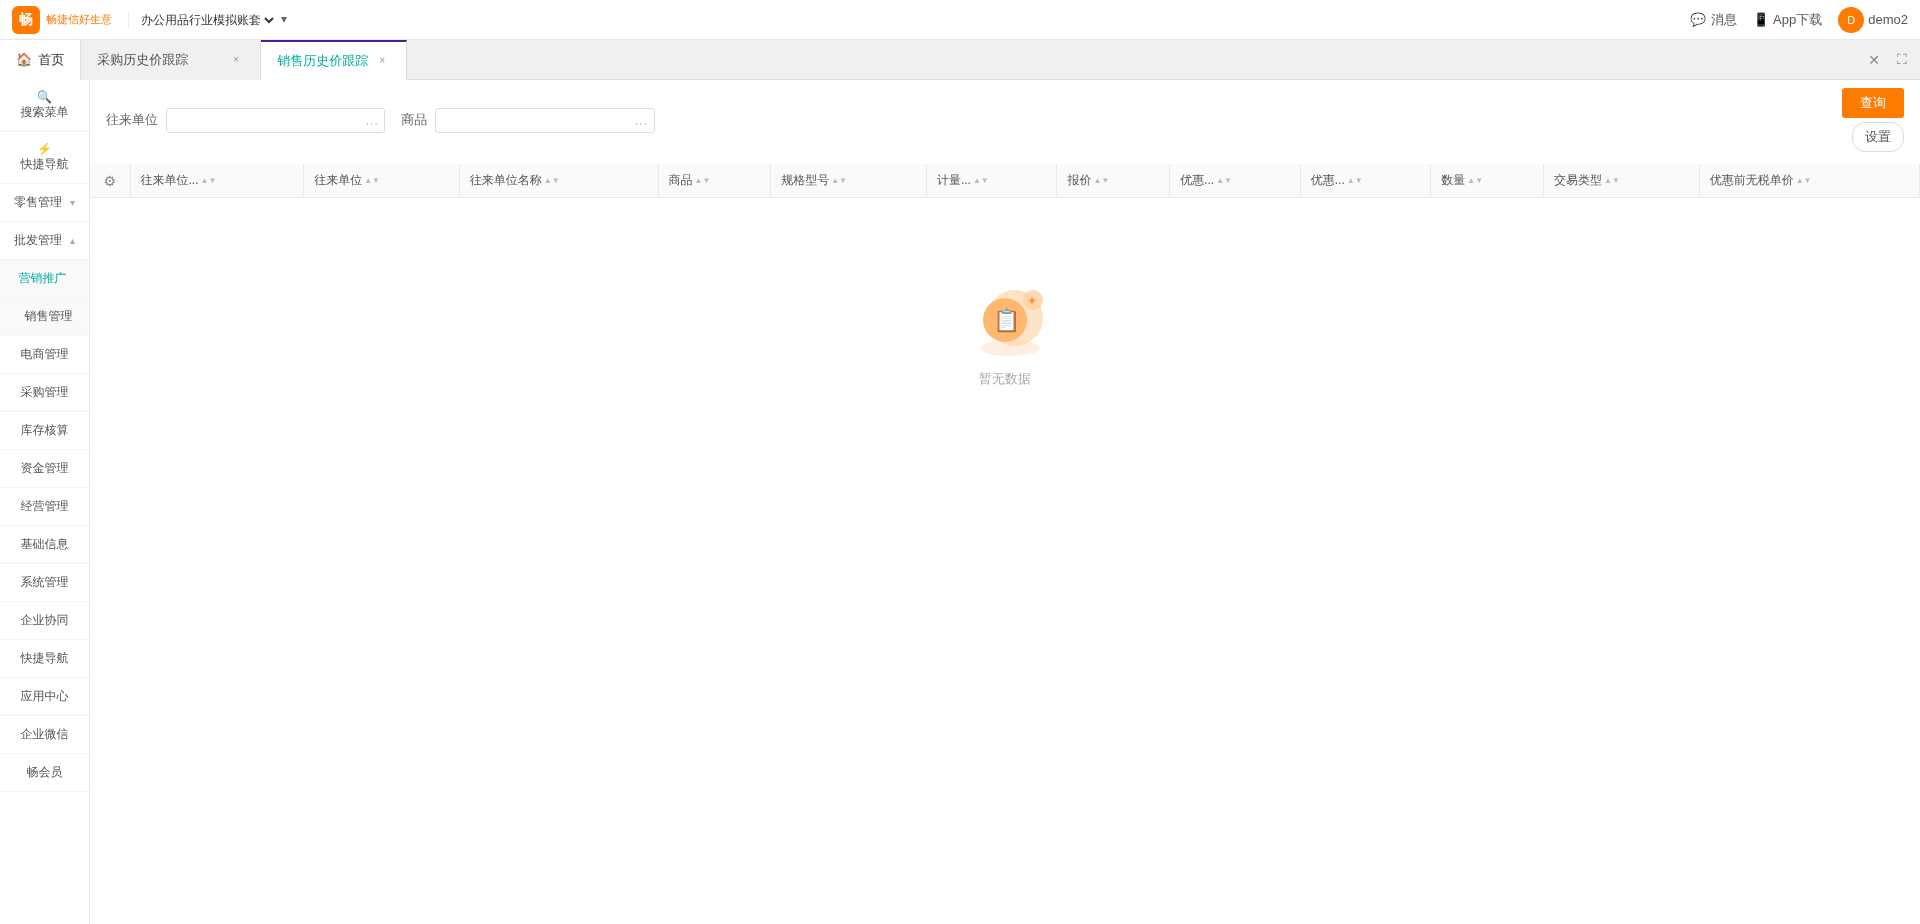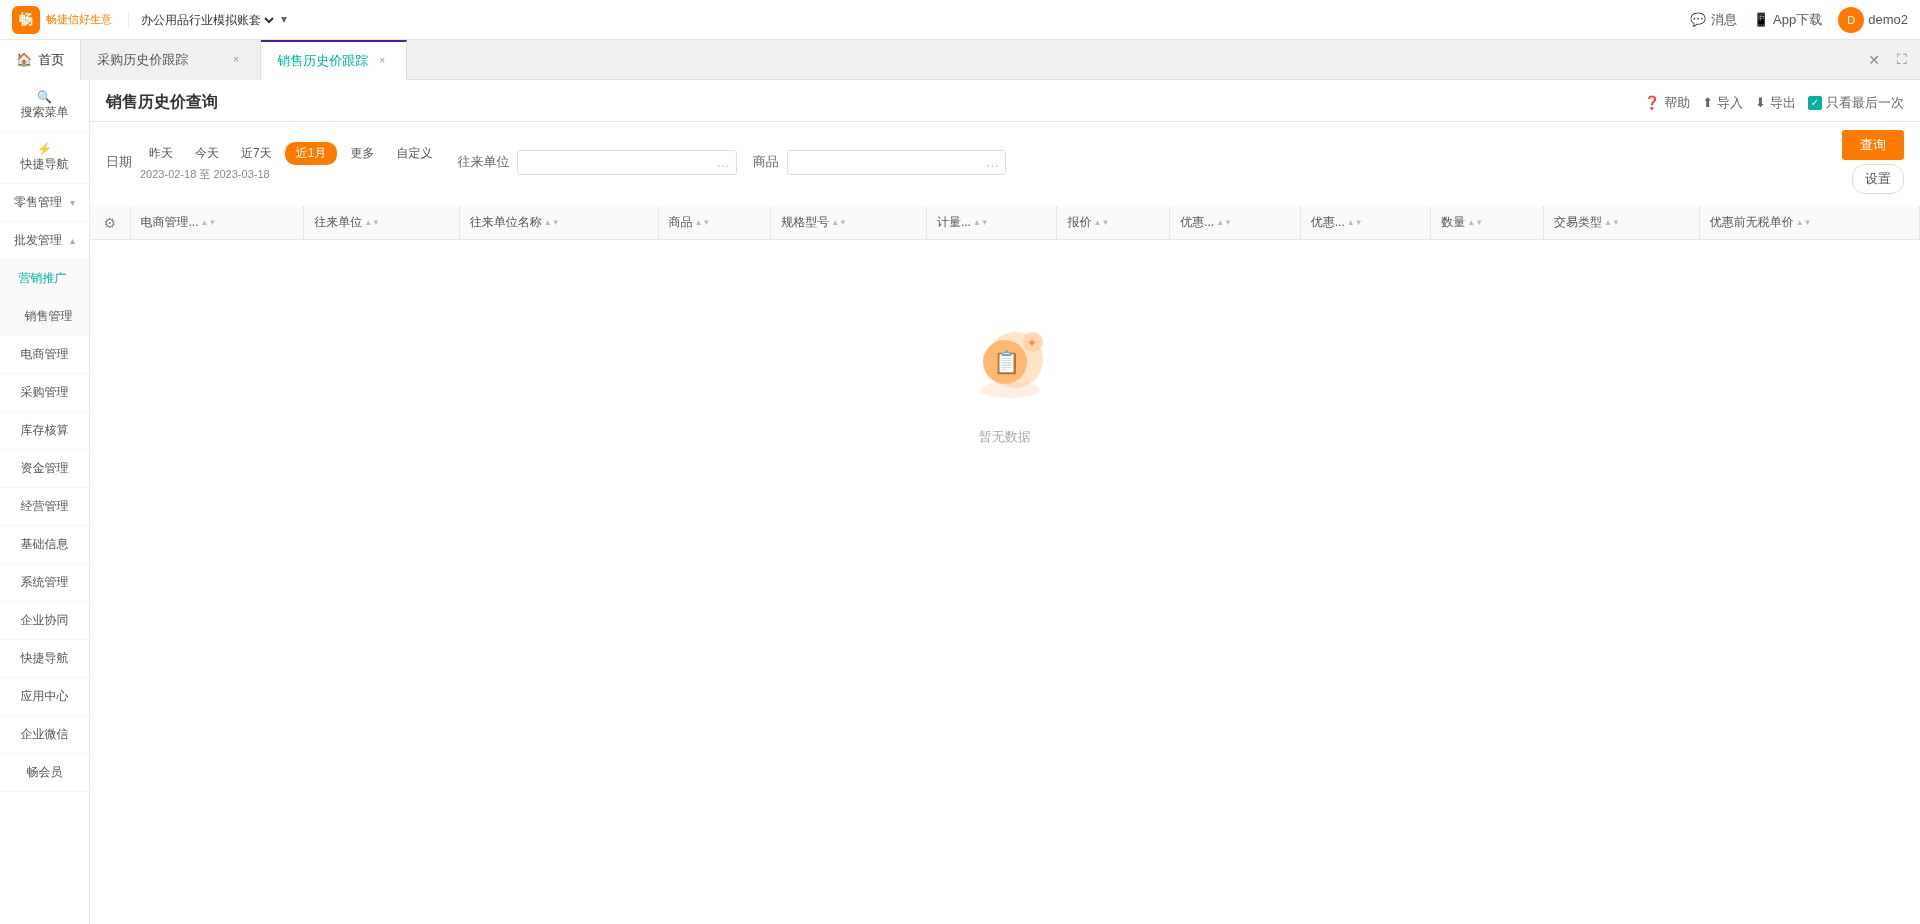--- a/index.html
+++ b/index.html
@@ -70,21 +70,21 @@
     .data-table { width: 100%; border-collapse: collapse; }
     .data-table th { background: #fafafa; border-bottom: 1px solid #e8e8e8; border-right: 1px solid #e8e8e8; padding: 8px 10px; font-size: 12px; color: #555; font-weight: normal; white-space: nowrap; text-align: left; cursor: pointer; }
     .data-table th:first-child { width: 40px; text-align: center; }
     .data-table th .sort-arrows { display: inline-flex; flex-direction: column; font-size: 8px; line-height: 1; color: #bbb; margin-left: 2px; vertical-align: middle; }
     .th-content { display: flex; align-items: center; }
     .settings-icon-th { color: #888; cursor: pointer; font-size: 14px; }
 
     
     .empty-state { display: flex; flex-direction: column; align-items: center; justify-content: center; padding: 80px 0; }
     .empty-img { width: 80px; height: 80px; position: relative; }
-    .empty-text { margin-top: 28px; color: #aaa; font-size: 13px; }
+    .empty-text { margin-top: 12px; color: #aaa; font-size: 13px; }
   </style>
 </head>
 <body>
 
 <div class="topbar">
   <div class="topbar-left">
     <div class="logo-area">
       <div class="logo-icon">畅</div>
       <div class="logo-text">畅捷信好生意</div>
     </div>
@@ -189,60 +189,23 @@
     <div class="sidebar-item">
       <div>企业微信</div>
     </div>
     <div class="sidebar-item">
       <div>畅会员</div>
     </div>
   </div>
 
   <div class="content">
 
-    <div class="page-header">
-      <div class="page-title-row">
-        <div class="page-title">销售历史价查询</div>
-        <div class="page-actions">
-          <div class="page-action">
-            <span>❓</span>
-            <span>帮助</span>
-          </div>
-          <div class="page-action">
-            <span>⬆</span>
-            <span>导入</span>
-          </div>
-          <div class="page-action">
-            <span>⬇</span>
-            <span>导出</span>
-          </div>
-          <div class="checkbox-wrap">
-            <div class="checkbox-custom">✓</div>
-            <span>只看最后一次</span>
-          </div>
-        </div>
-      </div>
-    </div>
 
     <div class="filter-bar">
       <div class="filter-row">
-        <div class="filter-item">
-          <span class="filter-label">日期</span>
-          <div style="display:flex;flex-direction:column;">
-            <div class="date-btns">
-              <span class="date-btn">昨天</span>
-              <span class="date-btn">今天</span>
-              <span class="date-btn">近7天</span>
-              <span class="date-btn active">近1月</span>
-              <span class="date-btn">更多</span>
-              <span class="date-btn">自定义</span>
-            </div>
-            <div class="date-range">2023-02-18 至 2023-03-18</div>
-          </div>
-        </div>
 
         <div class="filter-item">
           <span class="filter-label">往来单位</span>
           <div class="filter-input-wrap">
             <input class="filter-input" type="text" style="">
             <span class="filter-input-dots">...</span>
           </div>
         </div>
 
         <div class="filter-item">
@@ -262,21 +225,21 @@
 
     <div class="table-area">
       <table class="data-table">
         <thead>
           <tr>
             <th>
               <span class="settings-icon-th">⚙</span>
             </th>
             <th>
               <div class="th-content">
-                <span>电商管理...</span>
+                <span>往来单位...</span>
                 <span class="sort-arrows">▲▼</span>
               </div>
             </th>
             <th>
               <div class="th-content">
                 <span>往来单位</span>
                 <span class="sort-arrows">▲▼</span>
               </div>
             </th>
             <th>

